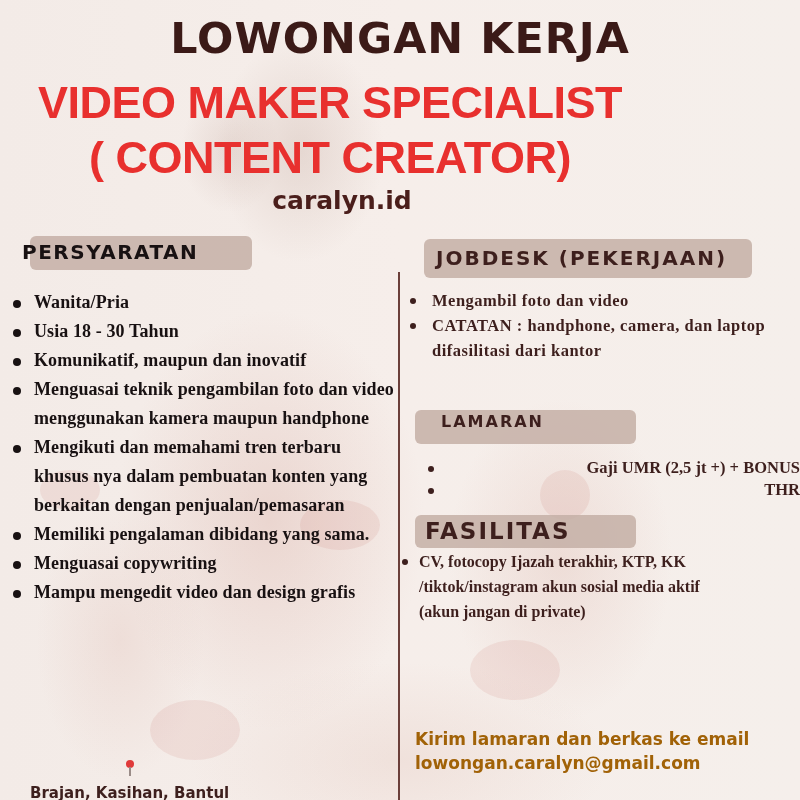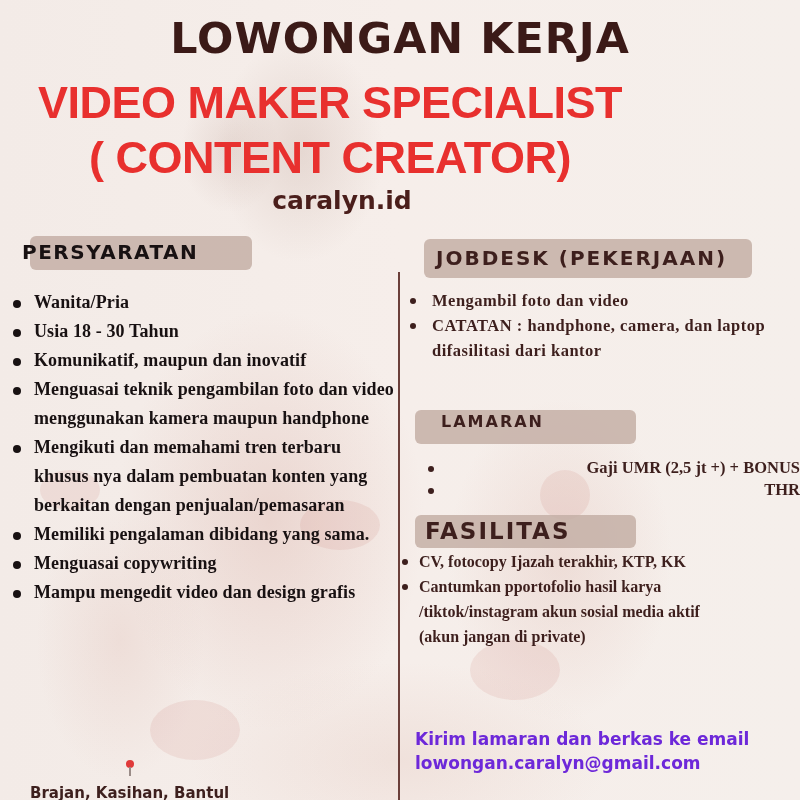--- a/index.html
+++ b/index.html
@@ -131,21 +131,21 @@
     .pin { width: 10px; height: 18px; position: relative; display: inline-block; }
     .pin .head { position: absolute; left: 1px; top: 0; width: 8px; height: 8px; border-radius: 50%; background: #e03a3a; }
     .pin .stem { position: absolute; left: 4px; top: 7px; width: 2px; height: 9px; background: #9a8c88; }
 
     .contact {
       position: absolute; left: 415px; top: 727px;
       font-family: "DejaVu Sans", sans-serif;
       font-weight: bold;
       font-size: 17px;
       line-height: 24px;
-      color: #6d28d9;
+      color: #a16207;
     }
   </style>
 </head>
 <body>
 
 <div class="bg-layer"></div>
 <div class="floral" style="left:40px;top:470px;width:60px;height:40px;"></div>
 <div class="floral" style="left:300px;top:500px;width:80px;height:50px;"></div>
 <div class="floral" style="left:540px;top:470px;width:50px;height:50px;"></div>
 <div class="floral" style="left:470px;top:640px;width:90px;height:60px;"></div>
@@ -194,21 +194,20 @@
 <ul class="bullets right-list lamaran-list">
   <li>Gaji UMR (2,5 jt +)  + BONUS</li>
   <li>THR</li>
 </ul>
 
 <div class="section-box" style="left:415px;top:515px;width:221px;height:33px;"></div>
 <div class="section-label" style="left:425px;top:518px;font-size:23px;color:#3d1f1d;">FASILITAS</div>
 
 <ul class="bullets right-list fasilitas-list">
   <li>CV, fotocopy Ijazah terakhir, KTP, KK</li>
-  <li>Cantumkan pportofolio hasil karya</li>
   <li class="cont">/tiktok/instagram  akun sosial media aktif</li>
   <li class="cont">(akun jangan di private)</li>
 </ul>
 
 <div class="contact">
   <div>Kirim lamaran dan berkas ke email</div>
   <div>lowongan.caralyn@gmail.com</div>
 </div>
 
 </body></html>

